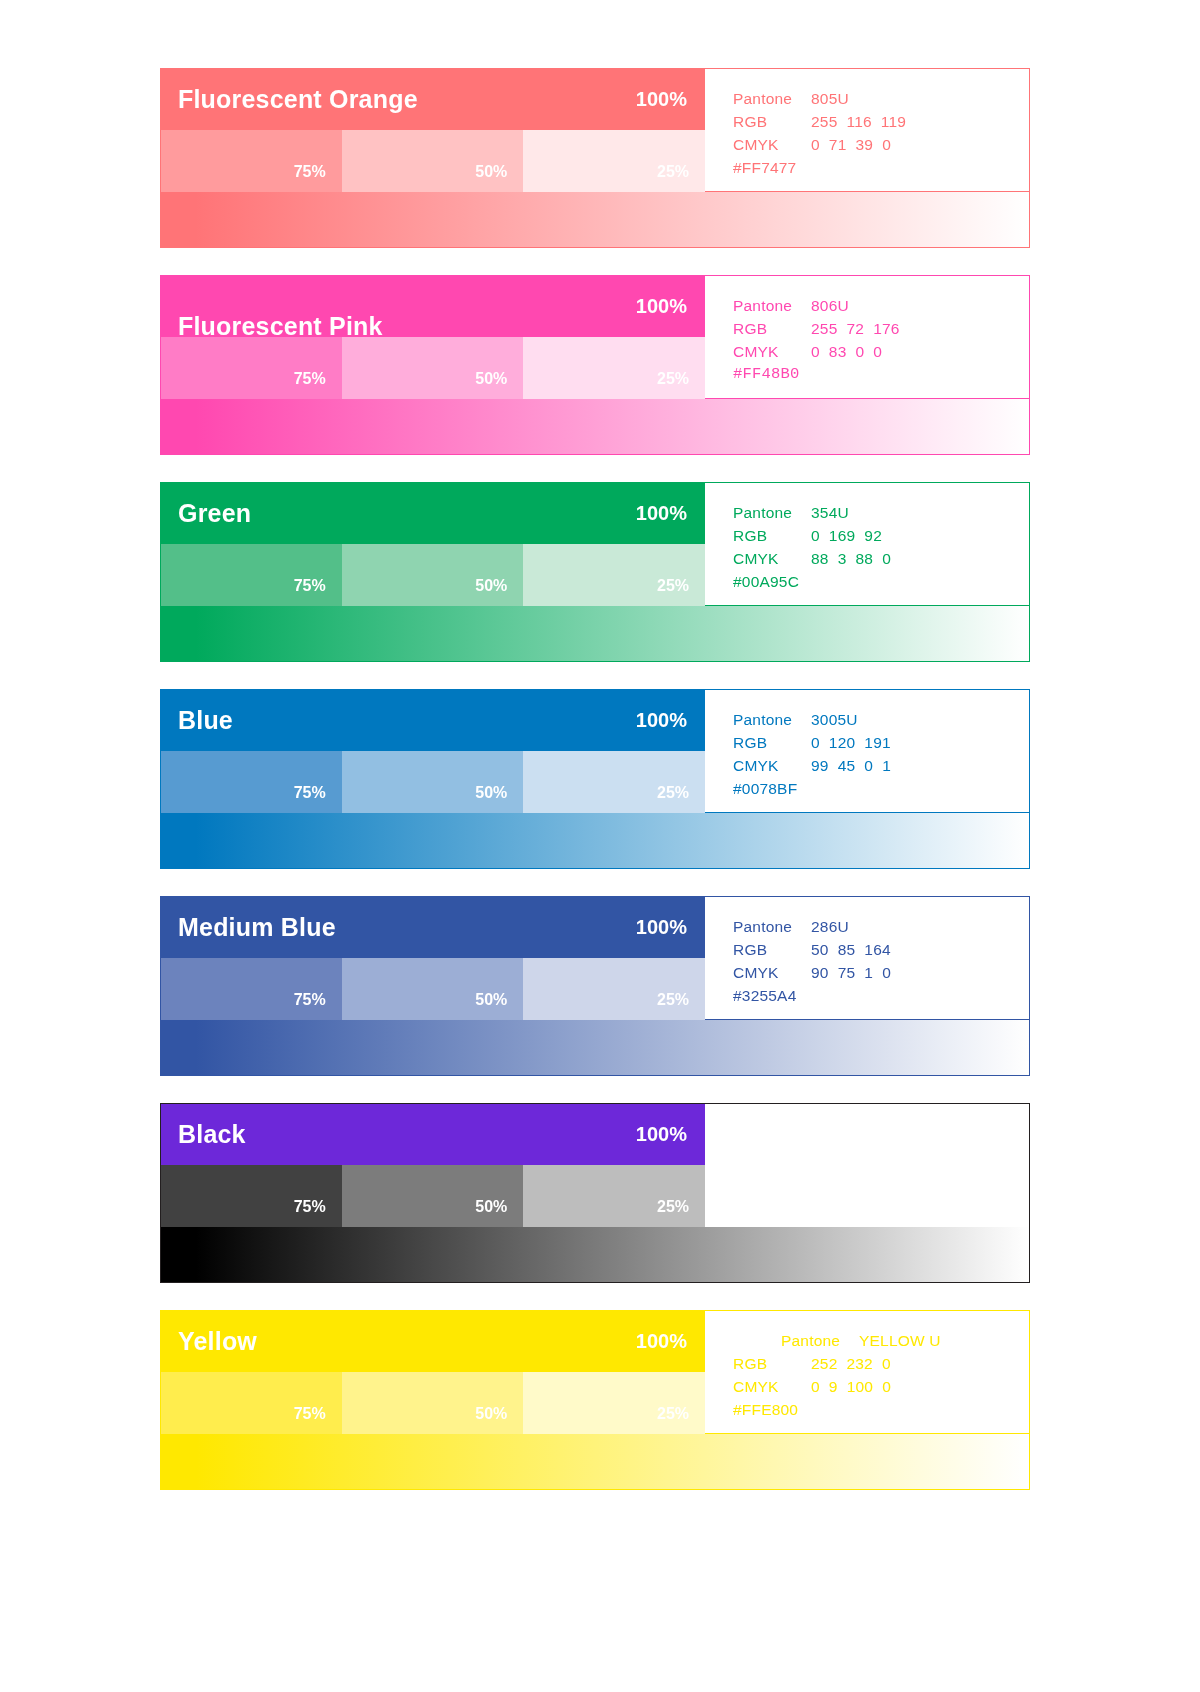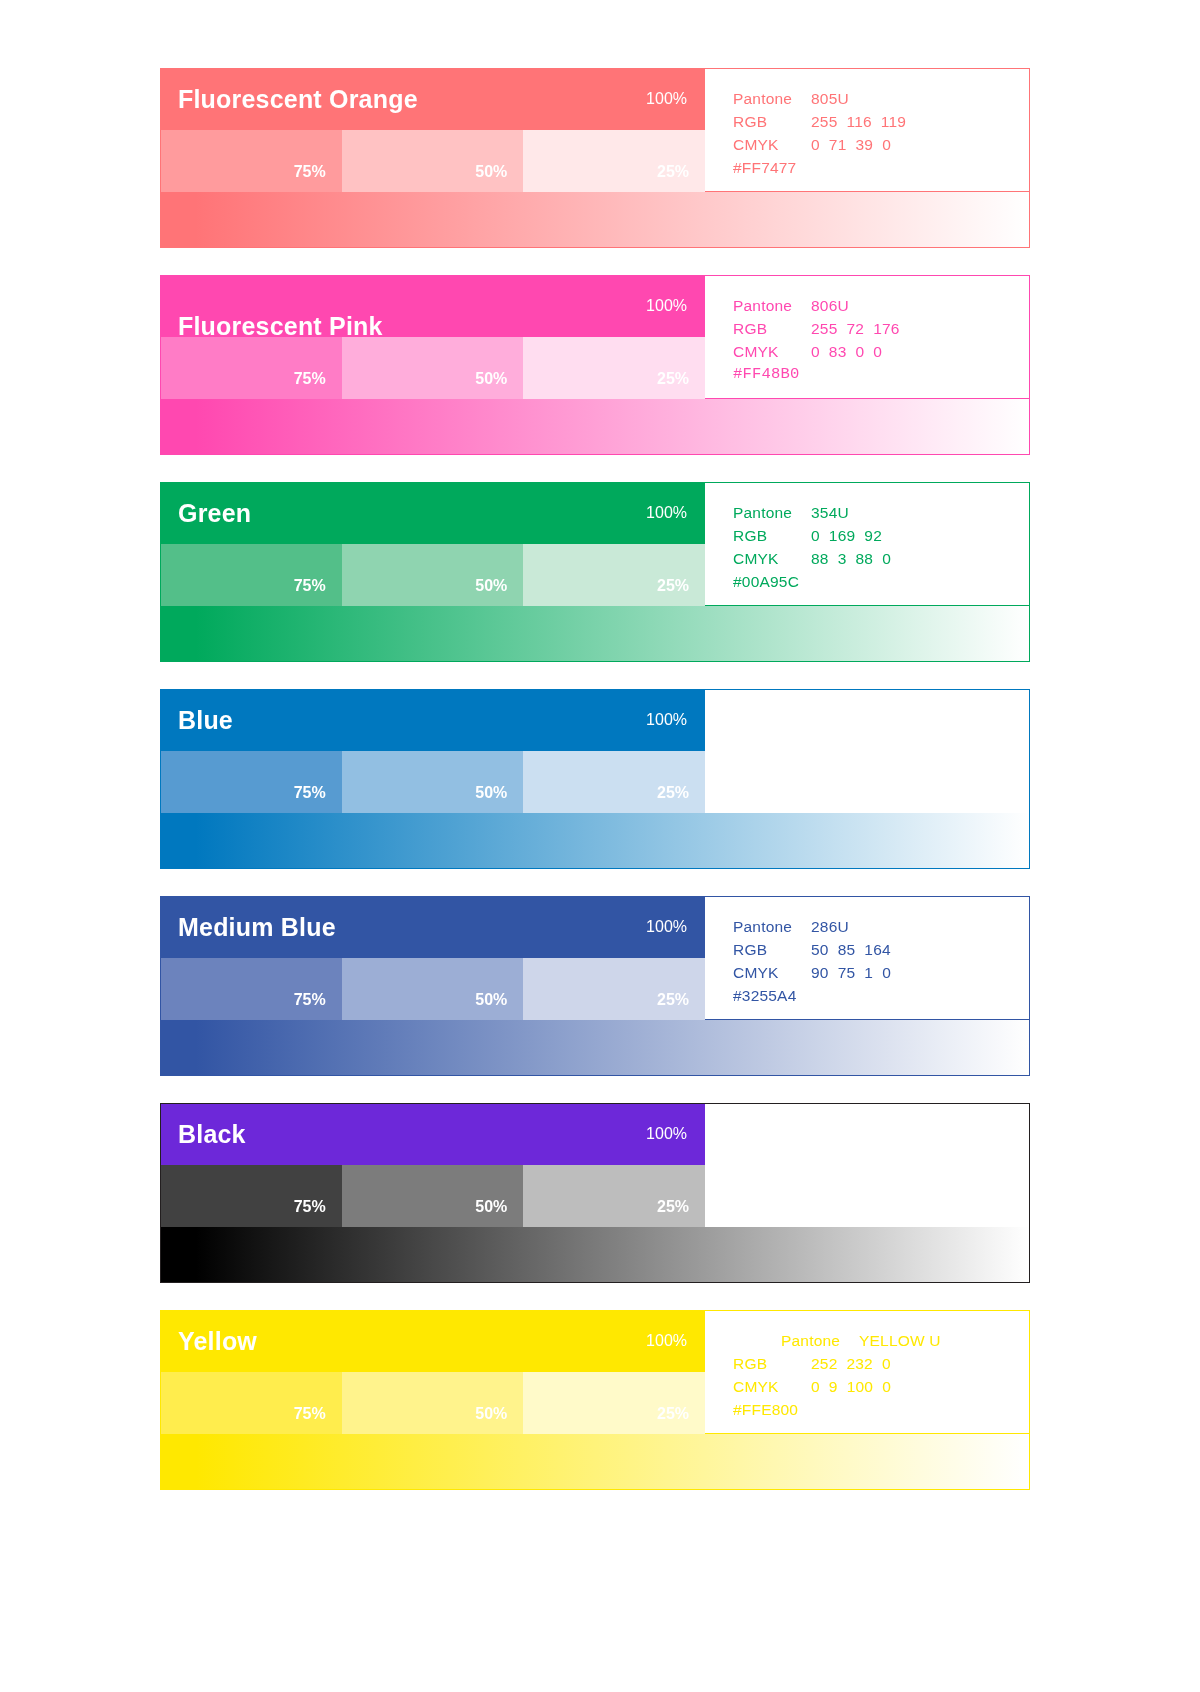--- a/index.html
+++ b/index.html
@@ -66,22 +66,22 @@
   }
   .color-name {
     font-size: 25px;
     font-weight: bold;
     color: #ffffff;
     letter-spacing: 0.2px;
     line-height: 1;
     white-space: nowrap;
   }
   .pct-100 {
-    font-size: 16px;
-    font-weight: normal;
+    font-size: 20px;
+    font-weight: bold;
     color: #ffffff;
     line-height: 1;
   }
 
   
   .tint-row {
     display: flex;
     flex-direction: row;
     height: 62px;
   }
@@ -241,20 +241,26 @@
                 <span class="tint-label" style="color: rgb(255, 255, 255);">75%</span>
               </div>
               <div class="tint-cell" style="background: rgb(146, 191, 226);">
                 <span class="tint-label" style="color: rgb(255, 255, 255);">50%</span>
               </div>
               <div class="tint-cell" style="background: rgb(203, 223, 241);">
                 <span class="tint-label" style="color: rgb(255, 255, 255);">25%</span>
               </div>
             </div>
           </div>
+          <div class="info-panel" style="border-top: 1px solid rgb(0, 120, 191); border-right: 1px solid rgb(0, 120, 191); border-bottom: 1px solid rgb(0, 120, 191);">
+            <div class="info-line" style="color: rgb(0, 120, 191);"><span class="lbl" style="min-width: 78px;">Pantone</span><span class="lbl">3005U</span></div>
+            <div class="info-line" style="color: rgb(0, 120, 191);"><span class="lbl" style="min-width: 78px;">RGB</span><span class="lbl">0  120  191</span></div>
+            <div class="info-line" style="color: rgb(0, 120, 191);"><span class="lbl" style="min-width: 78px;">CMYK</span><span class="lbl">99  45  0  1</span></div>
+            <div class="info-line" style="color: rgb(0, 120, 191);"><span class="lbl">#0078BF</span></div>
+          </div>
         </div>
         <div class="gradient-strip" style="background: linear-gradient(to right, rgb(0, 120, 191) 0%, rgb(0, 120, 191) 4%, rgb(255, 255, 255) 100%); border-left: 1px solid rgb(0, 120, 191); border-right: 1px solid rgb(0, 120, 191); border-bottom: 1px solid rgb(0, 120, 191);"></div>
         <div class="block-frame" style="border: 1px solid rgb(0, 120, 191);"></div>
       </div>
       <div class="color-block">
         <div class="block-main">
           <div class="swatch-col">
             <div class="swatch-head" style="background: rgb(50, 85, 164);">
               <div class="color-name" style="color: rgb(255, 255, 255);">Medium Blue</div>
               <div class="pct-100">100%</div>

